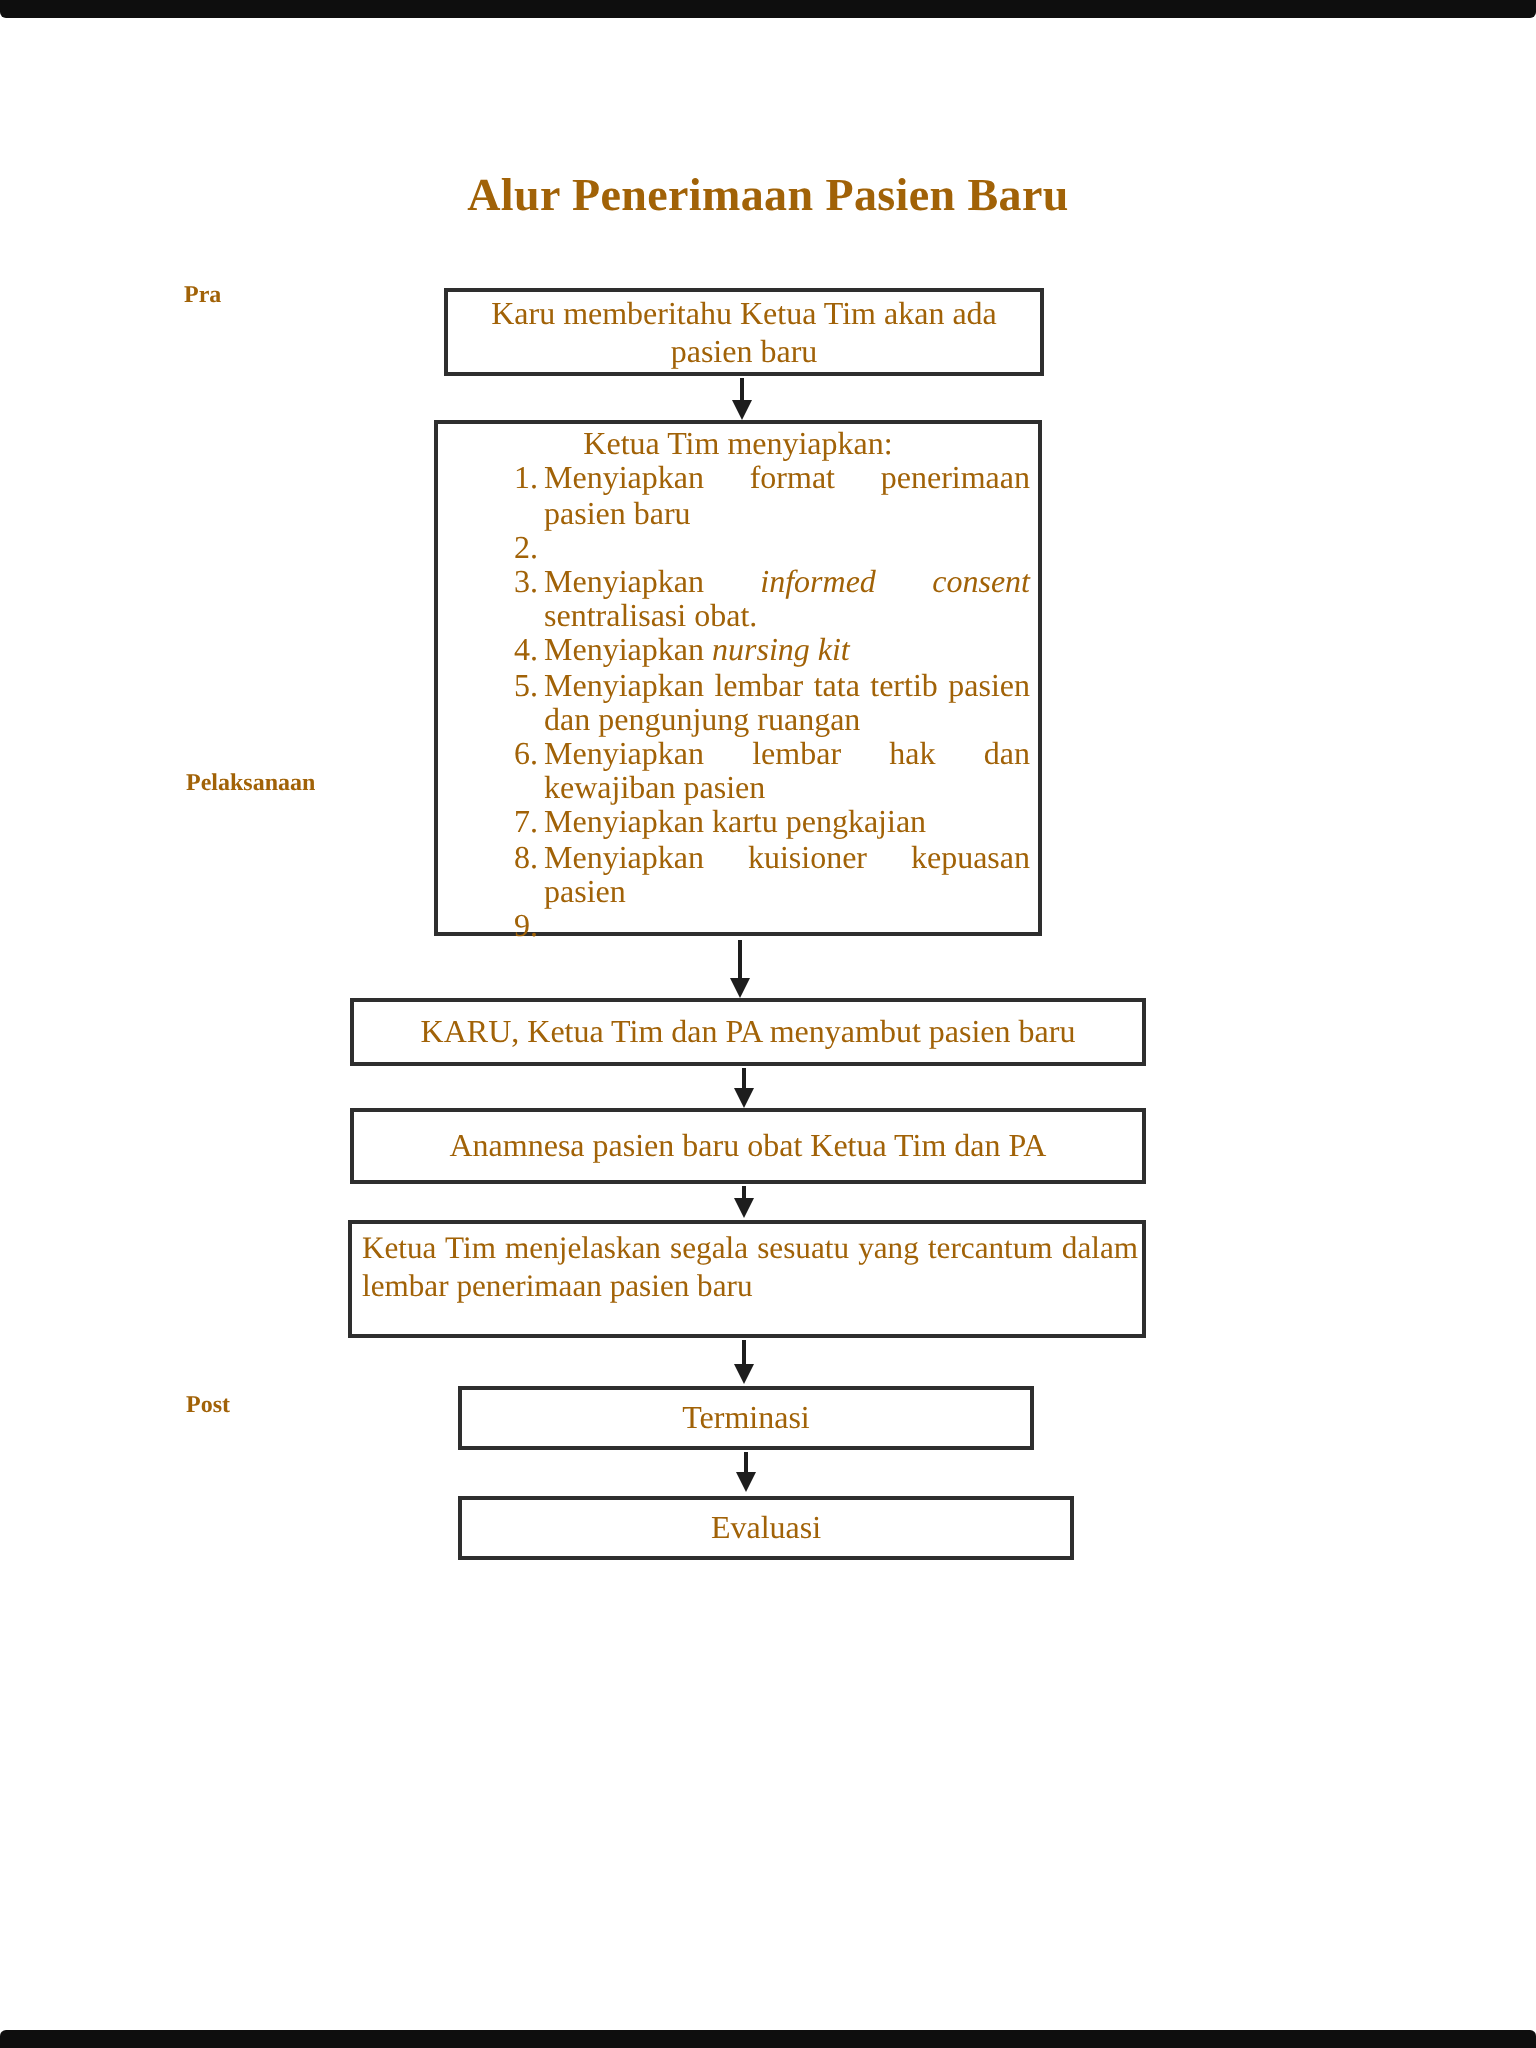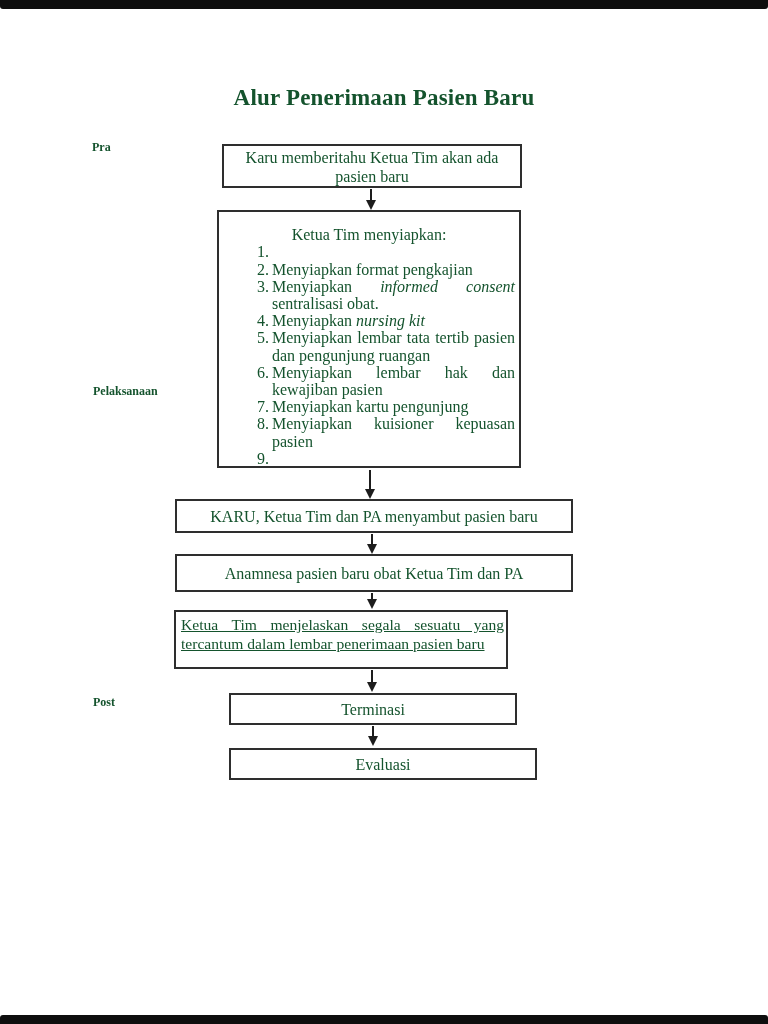--- a/index.html
+++ b/index.html
@@ -3,21 +3,21 @@
 <meta charset="utf-8">
 <style>
   * { margin: 0; padding: 0; box-sizing: border-box; }
   html, body { background: #ffffff; }
   .page {
     position: relative;
     width: 768px;
     height: 1024px;
     background: #ffffff;
     font-family: "Liberation Serif", "DejaVu Serif", serif;
-    color: #14532d;
+    color: #a16207;
     overflow: hidden;
   }
   .edge-bar {
     position: absolute;
     left: 0;
     width: 768px;
     height: 9px;
     background: #0e0e0e;
   }
   .edge-bar.top { top: 0; border-radius: 0 0 3px 3px; }
@@ -49,21 +49,21 @@
     font-size: 16px;
     line-height: 19px;
   }
   .box1 {
     left: 222px; top: 144px; width: 300px; height: 44px;
     text-align: center;
     padding: 2px 8px 0 8px;
   }
   .box2 {
     left: 217px; top: 210px; width: 304px; height: 258px;
-    padding: 14px 0 0 0;
+    padding: 2px 0 0 0;
     line-height: 17.2px;
   }
   .prep-heading {
     text-align: center;
     line-height: 17.4px;
   }
   .prep-item { display: flex; }
   .prep-item .num {
     flex: 0 0 15px;
     margin-left: 38px;
@@ -79,25 +79,24 @@
     left: 175px; top: 499px; width: 398px; height: 34px;
     display: flex; align-items: center; justify-content: center;
     text-align: center;
   }
   .box4 {
     left: 175px; top: 554px; width: 398px; height: 38px;
     display: flex; align-items: center; justify-content: center;
     text-align: center;
   }
   .box5 {
-    left: 174px; top: 610px; width: 334px; height: 59px;
+    left: 174px; top: 610px; width: 399px; height: 59px;
     padding: 3px 2px 0 5px;
     font-size: 15.6px;
     text-align: justify;
-    text-decoration: underline;
   }
   .box6 {
     left: 229px; top: 693px; width: 288px; height: 32px;
     display: flex; align-items: center; justify-content: center;
     text-align: right;
   }
   .box7 {
     left: 229px; top: 748px; width: 308px; height: 32px;
     display: flex; align-items: center; justify-content: center;
     text-align: center;
@@ -144,44 +143,44 @@
 
   <div class="fbox box1">Karu memberitahu Ketua Tim akan ada pasien baru</div>
 
   <div class="arrow arrow1"></div>
 
   <div class="fbox box2">
     <div class="prep-heading">Ketua Tim menyiapkan:</div>
     <div class="prep-list">
       <div class="prep-item">
         <span class="num">1.</span>
+        <span class="itext">Menyiapkan format penerimaan pasien baru</span>
       </div>
       <div class="prep-item">
         <span class="num">2.</span>
-        <span class="itext">Menyiapkan format pengkajian</span>
       </div>
       <div class="prep-item">
         <span class="num">3.</span>
         <span class="itext"><span>Menyiapkan </span><em>informed consent</em><span> sentralisasi obat.</span></span>
       </div>
       <div class="prep-item">
         <span class="num">4.</span>
         <span class="itext"><span>Menyiapkan </span><em>nursing kit</em><span></span></span>
       </div>
       <div class="prep-item">
         <span class="num">5.</span>
         <span class="itext">Menyiapkan lembar tata tertib pasien dan pengunjung ruangan</span>
       </div>
       <div class="prep-item">
         <span class="num">6.</span>
         <span class="itext">Menyiapkan lembar hak dan kewajiban pasien</span>
       </div>
       <div class="prep-item">
         <span class="num">7.</span>
-        <span class="itext">Menyiapkan kartu pengunjung</span>
+        <span class="itext">Menyiapkan kartu pengkajian</span>
       </div>
       <div class="prep-item">
         <span class="num">8.</span>
         <span class="itext">Menyiapkan kuisioner kepuasan pasien</span>
       </div>
       <div class="prep-item">
         <span class="num">9.</span>
       </div>
     </div>
   </div>

